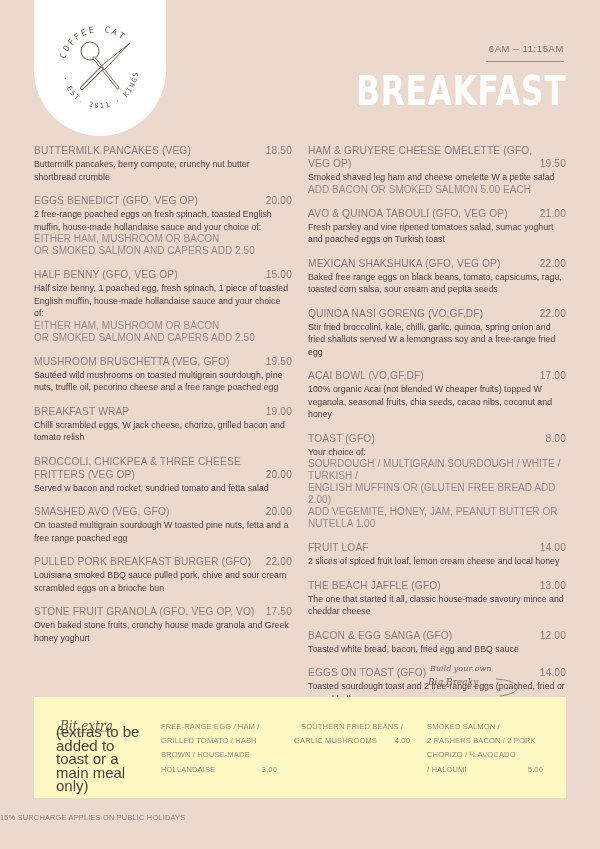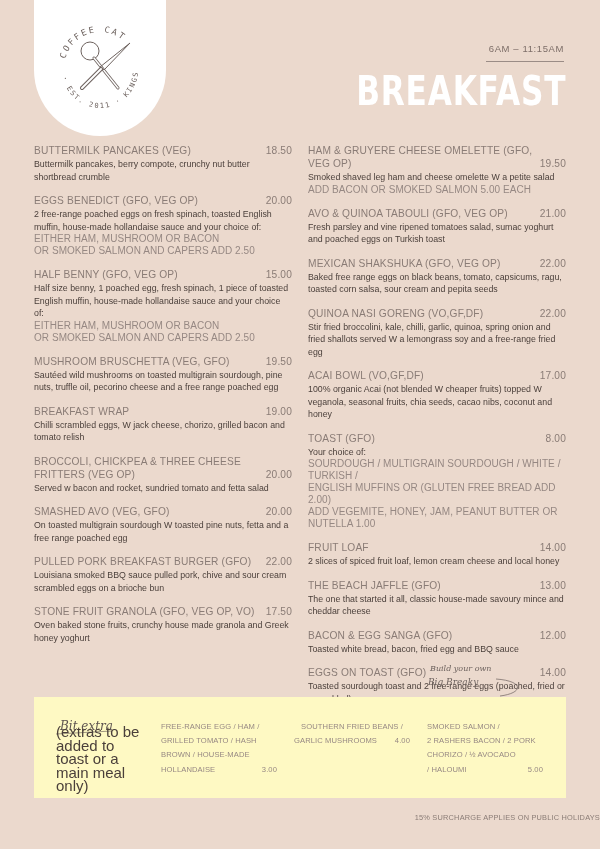--- a/index.html
+++ b/index.html
@@ -105,25 +105,24 @@
     color: #968883;
     letter-spacing: 0.1px;
   }
   .extras-col .row { display: flex; justify-content: space-between; }
   .ex1 { left: 127px; width: 116px; }
   .ex2 { left: 260px; width: 116px; text-align: center; }
   .ex3 { left: 393px; width: 116px; }
   .footer {
     position: absolute;
     left: 0; right: 0; top: 813px;
-    text-align: right;
+    text-align: left;
     font-size: 7.4px;
     letter-spacing: 0.2px;
     color: #8a7c76;
-    padding-left: 30px;
   }
 </style>
 </head>
 <body>
 
 <div class="logo-arch">
   <svg width="132" height="136" viewBox="0 0 132 136">
     <defs>
       <path id="circTop" d="M 30 68 A 36 36 0 0 1 102 68"></path>
       <path id="circBottom" d="M 28 70 A 38 38 0 0 0 104 70"></path>

